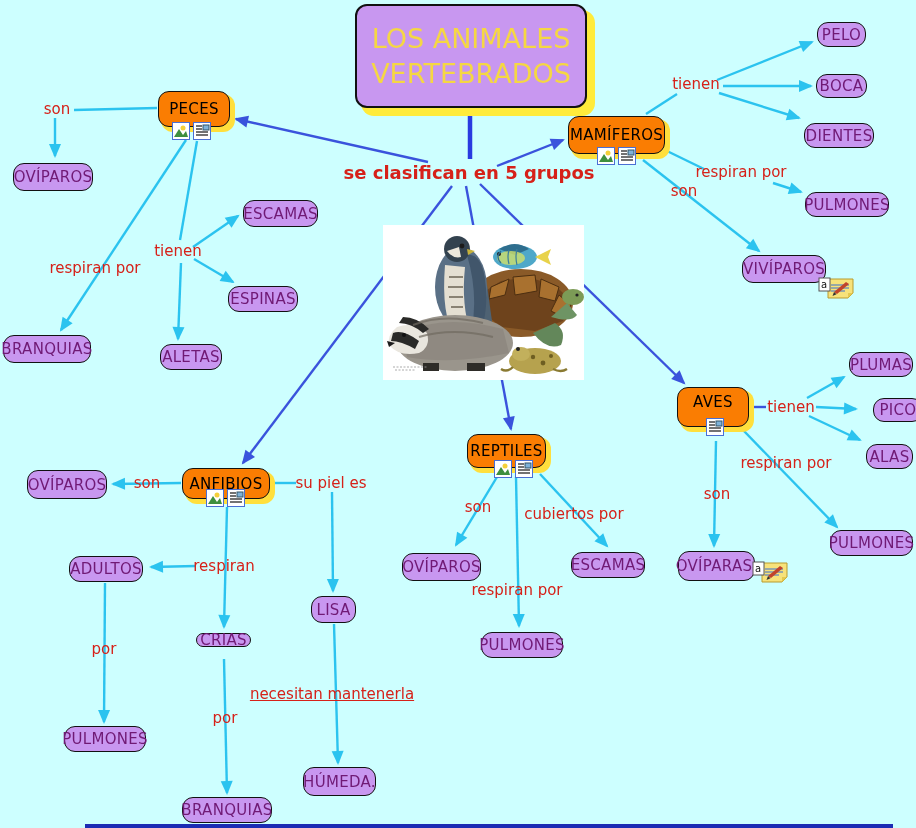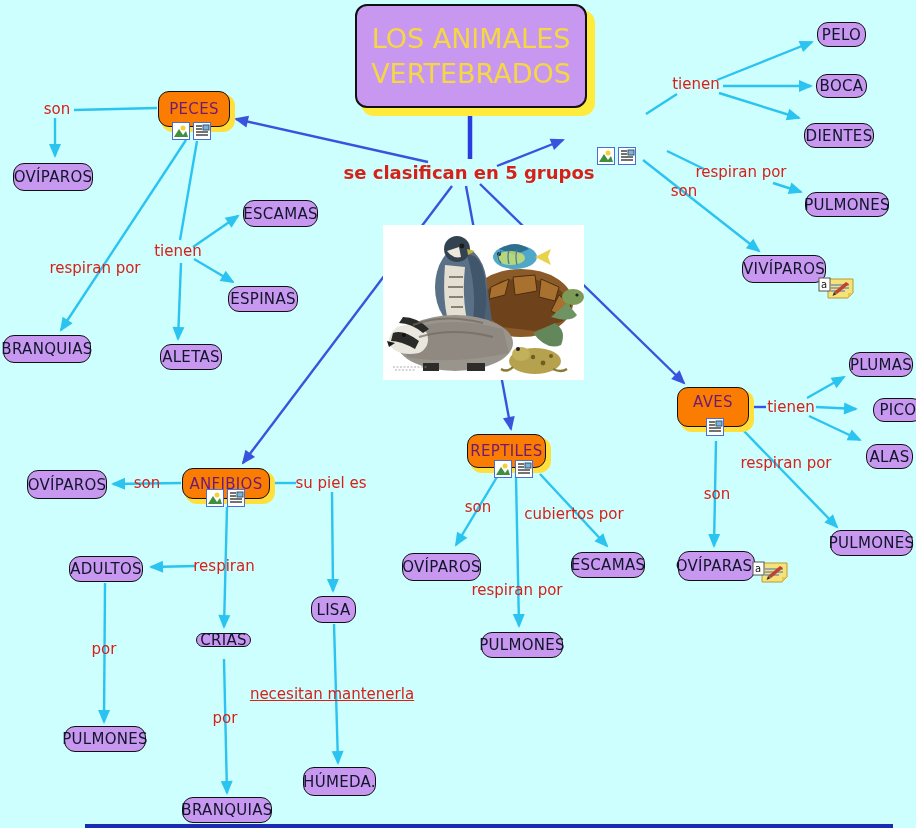--- a/index.html
+++ b/index.html
@@ -3,25 +3,25 @@
 <meta charset="utf-8">
 <style>
   html,body{margin:0;padding:0;}
   .stage{
     position:relative;width:916px;height:828px;background:#CDFFFF;
     font-family:"DejaVu Sans","Liberation Sans",sans-serif;overflow:hidden;
   }
   svg.wires{position:absolute;left:0;top:0;pointer-events:none;}
   .node{
     position:absolute;box-sizing:border-box;display:flex;align-items:center;justify-content:center;
-    border:1.6px solid #111;border-radius:11px;color:#0f172a;font-size:15px;white-space:nowrap;
+    border:1.6px solid #111;border-radius:11px;color:#701a75;font-size:15px;white-space:nowrap;
     letter-spacing:.3px;z-index:3;
   }
   .purple{background:#C897F0;}
-  .orange{background:#FA7D02;box-shadow:4px 4px 0 1px #FFDF3C;color:#701a75;}
+  .orange{background:#FA7D02;box-shadow:4px 4px 0 1px #FFDF3C;color:#000000;}
   .title-node{
     position:absolute;left:355px;top:4px;width:228px;height:100px;background:#C897F0;
     border:2px solid #111;border-radius:12px;box-shadow:7px 7px 0 1px #FFEB3B;color:#F5D743;
     font-size:27px;line-height:1.3;text-align:center;display:flex;align-items:center;justify-content:center;z-index:3;
   }
   .link-label{
     position:absolute;transform:translate(-50%,-50%);color:#D62119;font-size:15px;
     white-space:nowrap;z-index:4;
   }
   .subtitle{font-weight:bold;font-size:18px;}
@@ -155,20 +155,21 @@
         <path d="M170,144 q8,4 14,0 M130,142 q-6,6 -12,2" stroke="#8A7A32" stroke-width="2.4" fill="none"></path>
       </g>
 
       <g opacity=".55">
         <path d="M10,142 h34 M12,145 h20" stroke="#9a9a9a" stroke-width="1.6" stroke-dasharray="2 1.5"></path>
       </g>
     </svg>
   </div>
 
   <div class="node orange" style="left:158px;top:91px;width:72px;height:36px;">PECES</div>
+  <div class="node orange" style="left:568px;top:116px;width:97px;height:38px;">MAMÍFEROS</div>
   <div class="node orange" style="left:182px;top:468px;width:88px;height:31px;">ANFIBIOS</div>
   <div class="node orange" style="left:467px;top:434px;width:79px;height:34px;">REPTILES</div>
   <div class="node orange" style="left:677px;top:387px;width:72px;height:40px;padding-bottom:10px;">AVES</div>
 
   <div class="icon-pair" style="left:172px;top:122px;">
     <svg width="18" height="18">
         <rect x="0.5" y="0.5" width="17" height="17" fill="#fff" stroke="#4A6FD4"></rect>
         <circle cx="11" cy="6" r="2.5" fill="#F4D03A"></circle>
         <path d="M2,15 L7,7 L11,13 L14,9 L16,15 Z" fill="#3E8F3E"></path>
       </svg>

